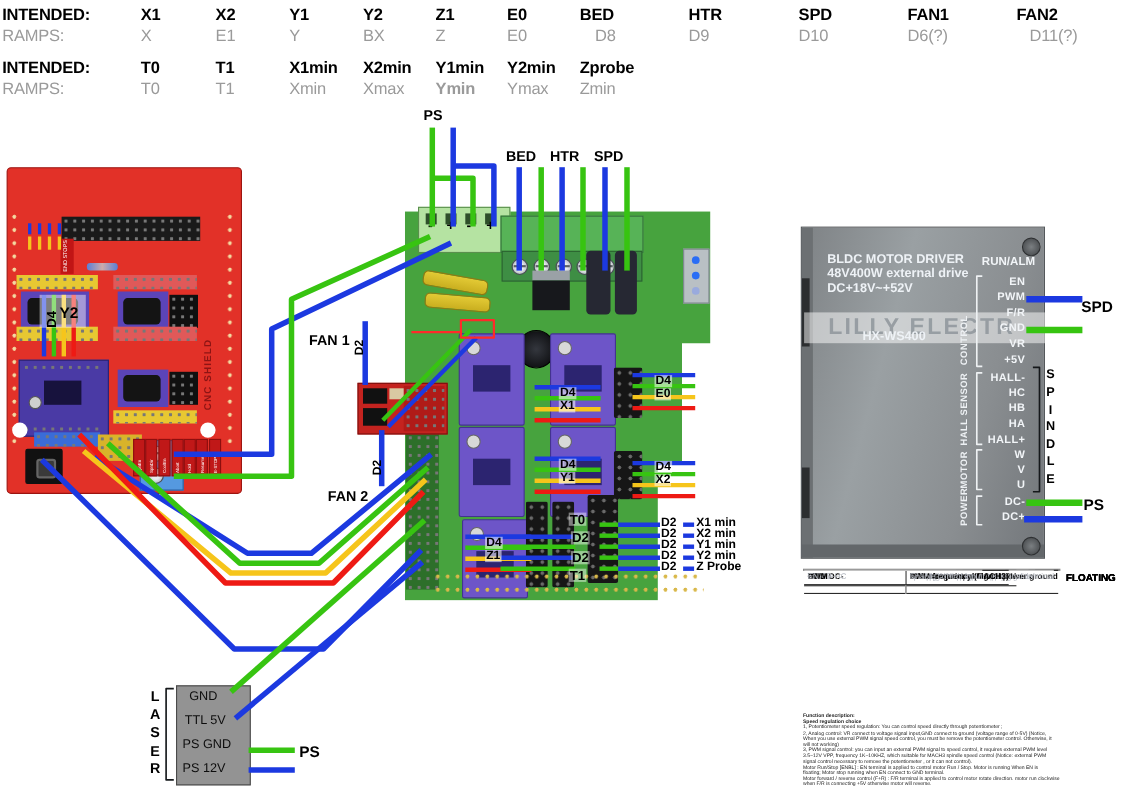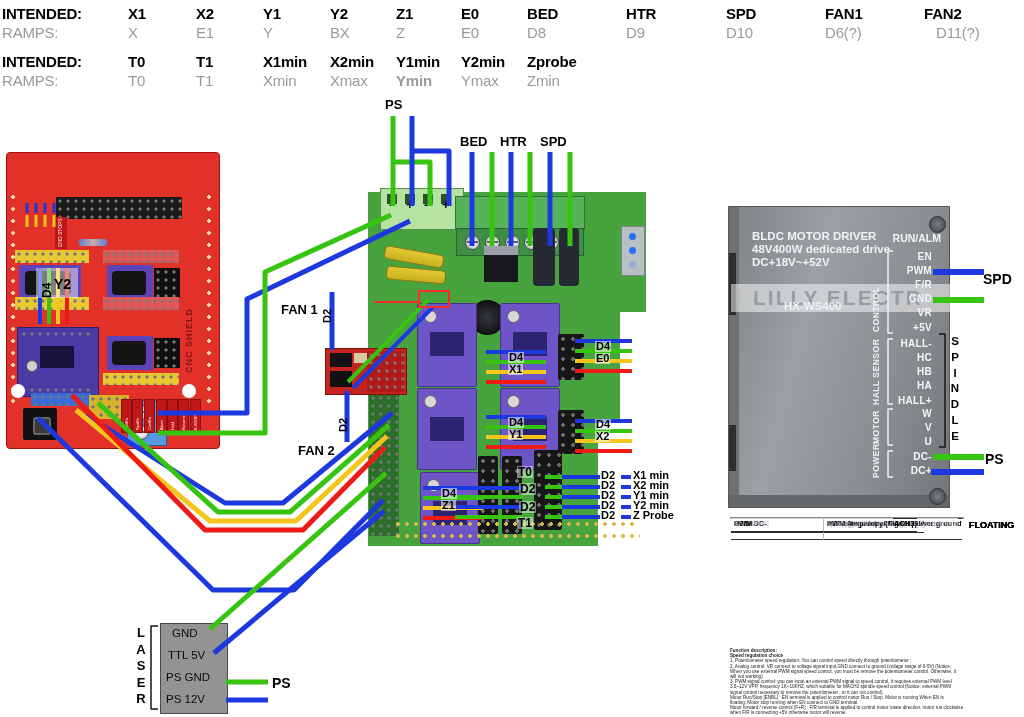--- a/index.html
+++ b/index.html
@@ -82,21 +82,21 @@
     <span class="hcell" style="position: absolute; left: 726px; top: 5px;">SPD</span>
     <span class="hcell" style="position: absolute; left: 825px; top: 5px;">FAN1</span>
     <span class="hcell" style="position: absolute; left: 924px; top: 5px;">FAN2</span>
     <span class="hcell g" style="position: absolute; left: 2px; top: 24px;">RAMPS:</span>
     <span class="hcell g" style="position: absolute; left: 128px; top: 24px;">X</span>
     <span class="hcell g" style="position: absolute; left: 196px; top: 24px;">E1</span>
     <span class="hcell g" style="position: absolute; left: 263px; top: 24px;">Y</span>
     <span class="hcell g" style="position: absolute; left: 330px; top: 24px;">BX</span>
     <span class="hcell g" style="position: absolute; left: 396px; top: 24px;">Z</span>
     <span class="hcell g" style="position: absolute; left: 461px; top: 24px;">E0</span>
-    <span class="hcell g" style="position: absolute; left: 527px; top: 24px; text-align: right;">D8</span>
+    <span class="hcell g" style="position: absolute; left: 541px; top: 24px; text-align: right;">D8</span>
     <span class="hcell g" style="position: absolute; left: 626px; top: 24px;">D9</span>
     <span class="hcell g" style="position: absolute; left: 726px; top: 24px;">D10</span>
     <span class="hcell g" style="position: absolute; left: 825px; top: 24px;">D6(?)</span>
     <span class="hcell g" style="position: absolute; left: 936px; top: 24px;">D11(?)</span>
     <span class="hcell" style="position: absolute; left: 2px; top: 53px;">INTENDED:</span>
     <span class="hcell" style="position: absolute; left: 128px; top: 53px;">T0</span>
     <span class="hcell" style="position: absolute; left: 196px; top: 53px;">T1</span>
     <span class="hcell" style="position: absolute; left: 263px; top: 53px;">X1min</span>
     <span class="hcell" style="position: absolute; left: 330px; top: 53px;">X2min</span>
     <span class="hcell" style="position: absolute; left: 396px; top: 53px;">Y1min</span>
@@ -269,21 +269,21 @@
   <div style="position:absolute;left:0;top:288px;width:220px;height:12px;background:#63676a"></div>
   <div class="abs" style="left:200px;top:9px;width:15px;height:15px;border-radius:50%;background:radial-gradient(#7b7f82,#3f4245);border:1px solid #2e3032"></div>
   <div class="abs" style="left:200px;top:281px;width:15px;height:15px;border-radius:50%;background:radial-gradient(#7b7f82,#3f4245);border:1px solid #2e3032"></div>
 </div>
 <div class="wm">
     <span>LILLY ELECTR</span>
   </div>
 <div>
 
 <div class="bldc-title" style="position: absolute; left: 752px; top: 230px;">BLDC MOTOR DRIVER</div>
-    <div class="bldc-title" style="position: absolute; left: 752px; top: 243px;">48V400W dedicated drive</div>
+    <div class="bldc-title" style="position: absolute; left: 752px; top: 243px;">48V400W external drive</div>
     <div class="bldc-title" style="position: absolute; left: 752px; top: 256px;">DC+18V~+52V</div>
     <div class="bldc-title" style="position: absolute; left: 784px; top: 269px; margin-top: 31px;">HX-WS400</div>
   </div>
 <div class="abs" style="left:886px;top:232px;width:55px;text-align:right;font-size:10.5px;font-weight:bold;color:#f2f5f8;z-index:6">RUN/ALM</div>
 <div>
 
 <div class="bpin" style="position: absolute; top: 251px;">EN</div>
     <div class="bpin" style="position: absolute; top: 265px;">PWM</div>
     <div class="bpin" style="position: absolute; top: 279px;">F/R</div>
     <div class="bpin" style="position: absolute; top: 293px;">GND</div>

